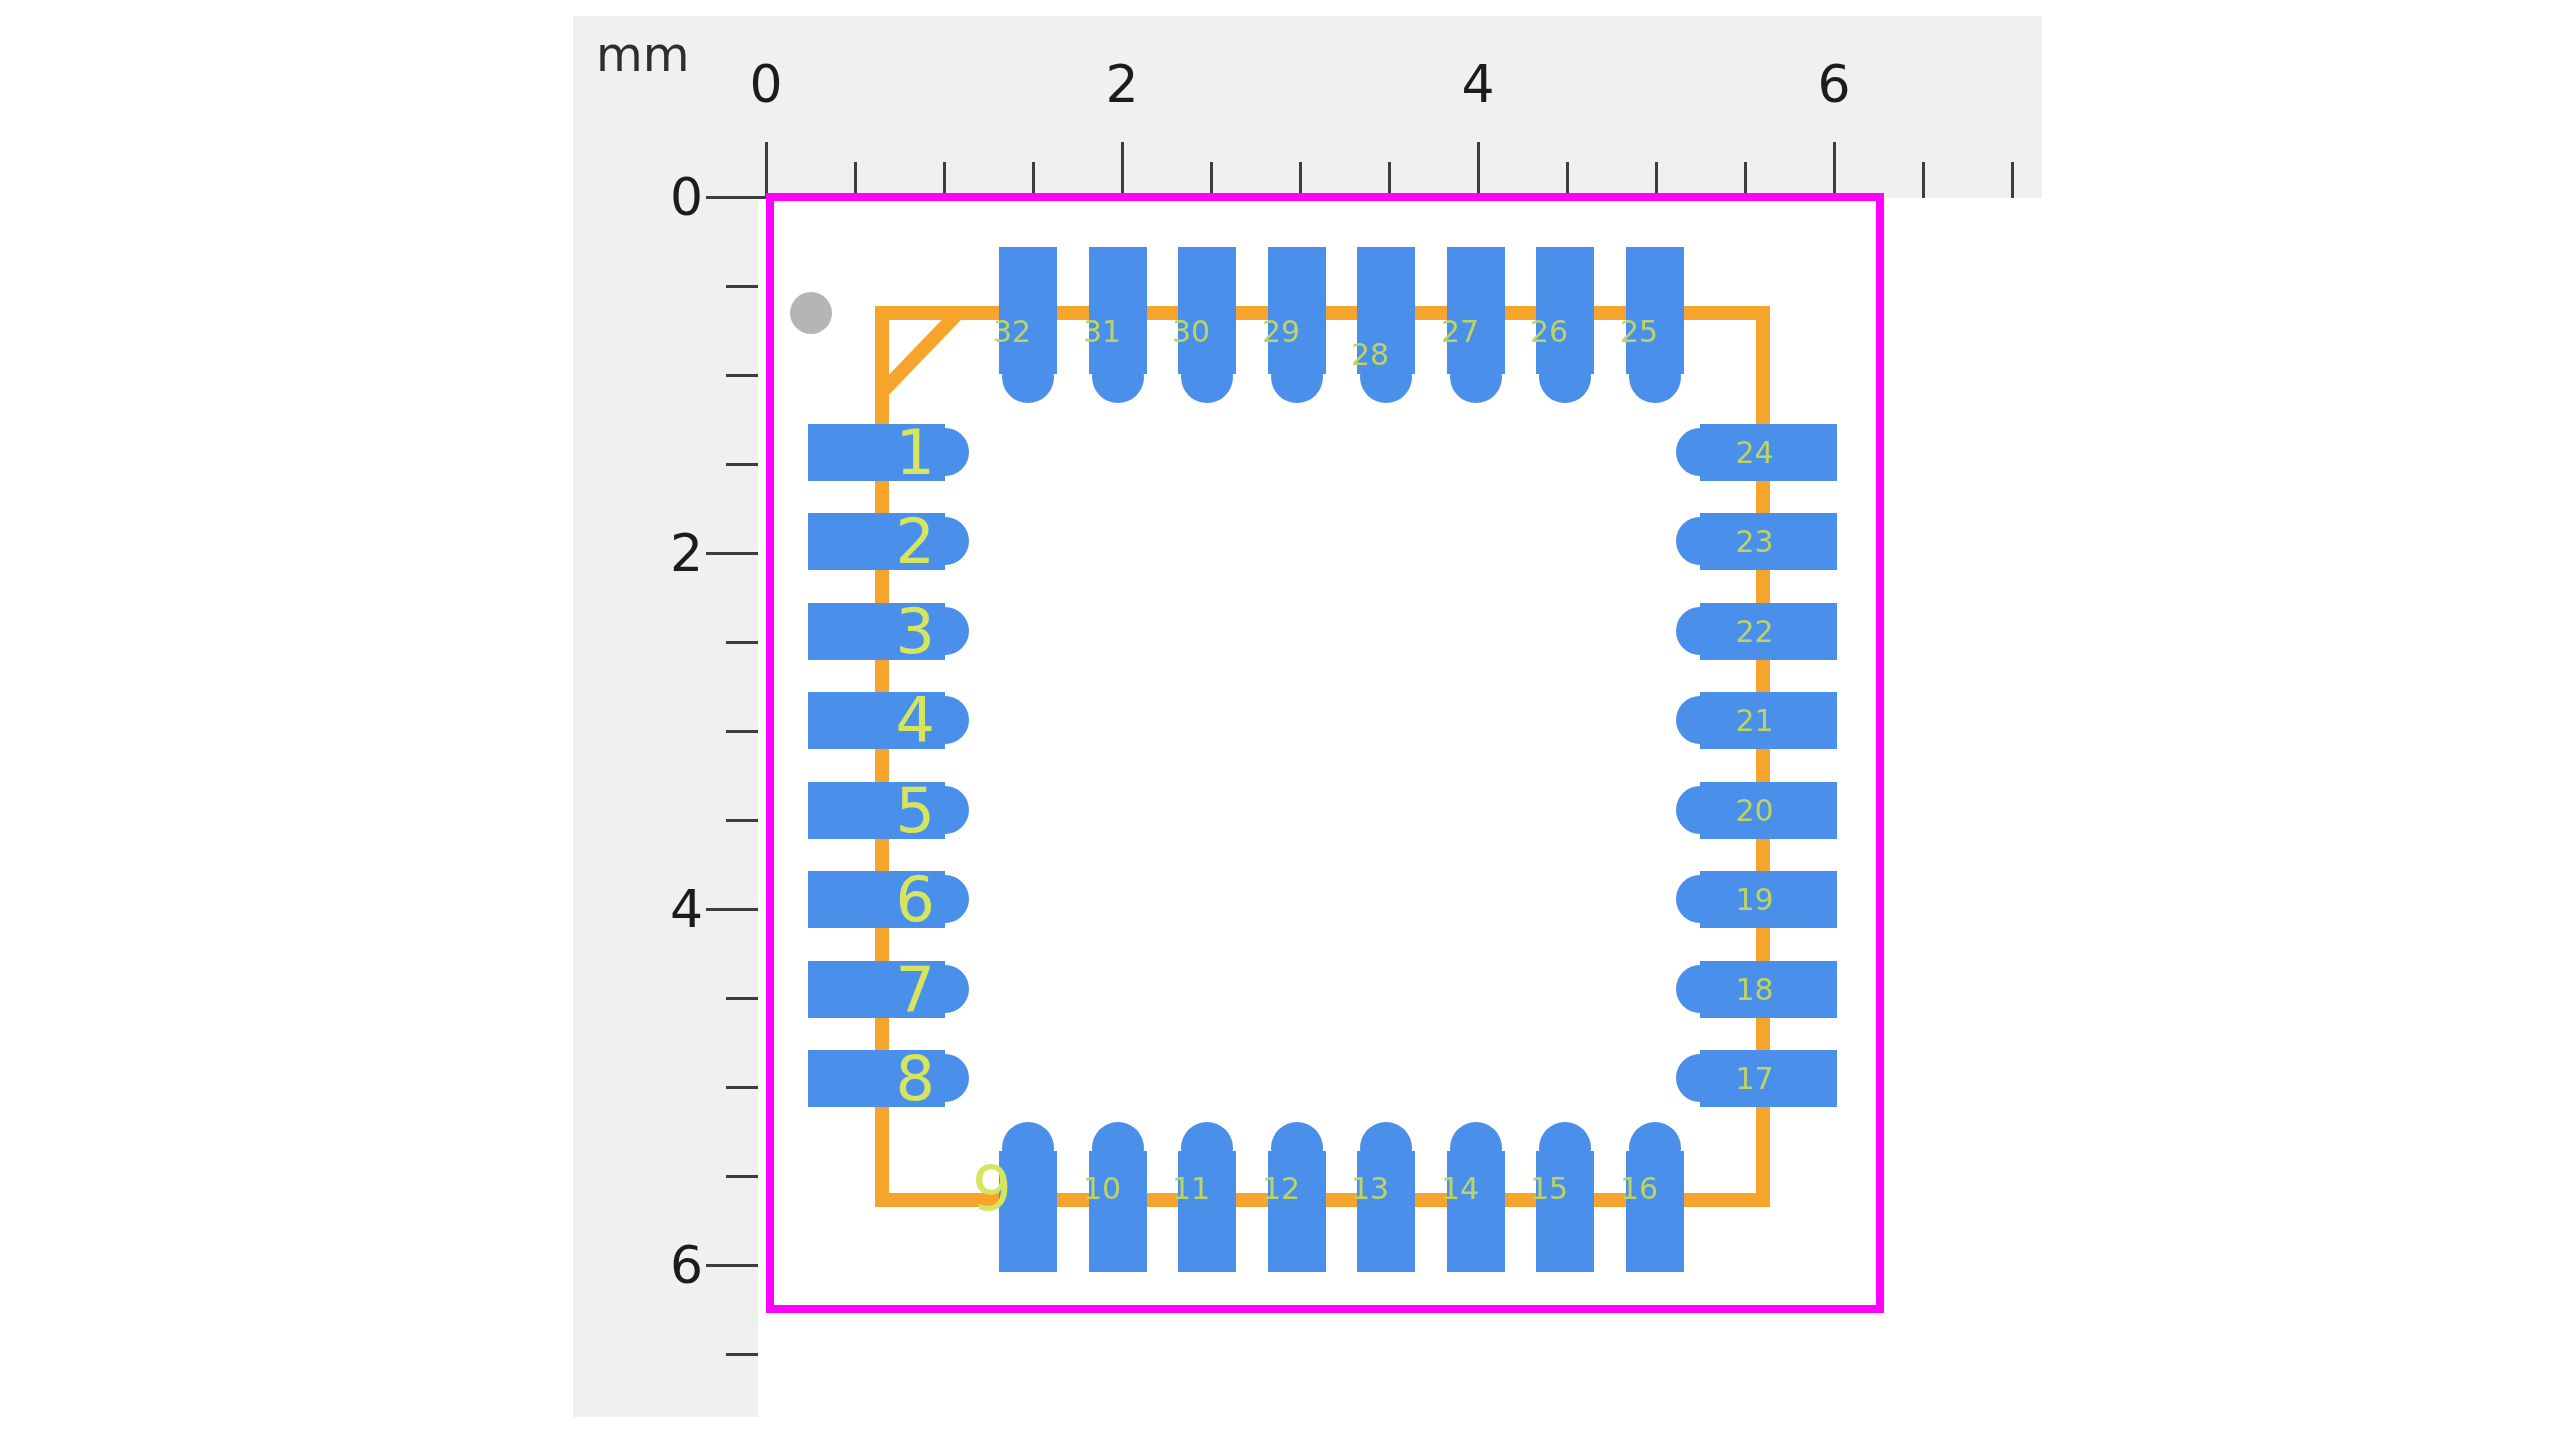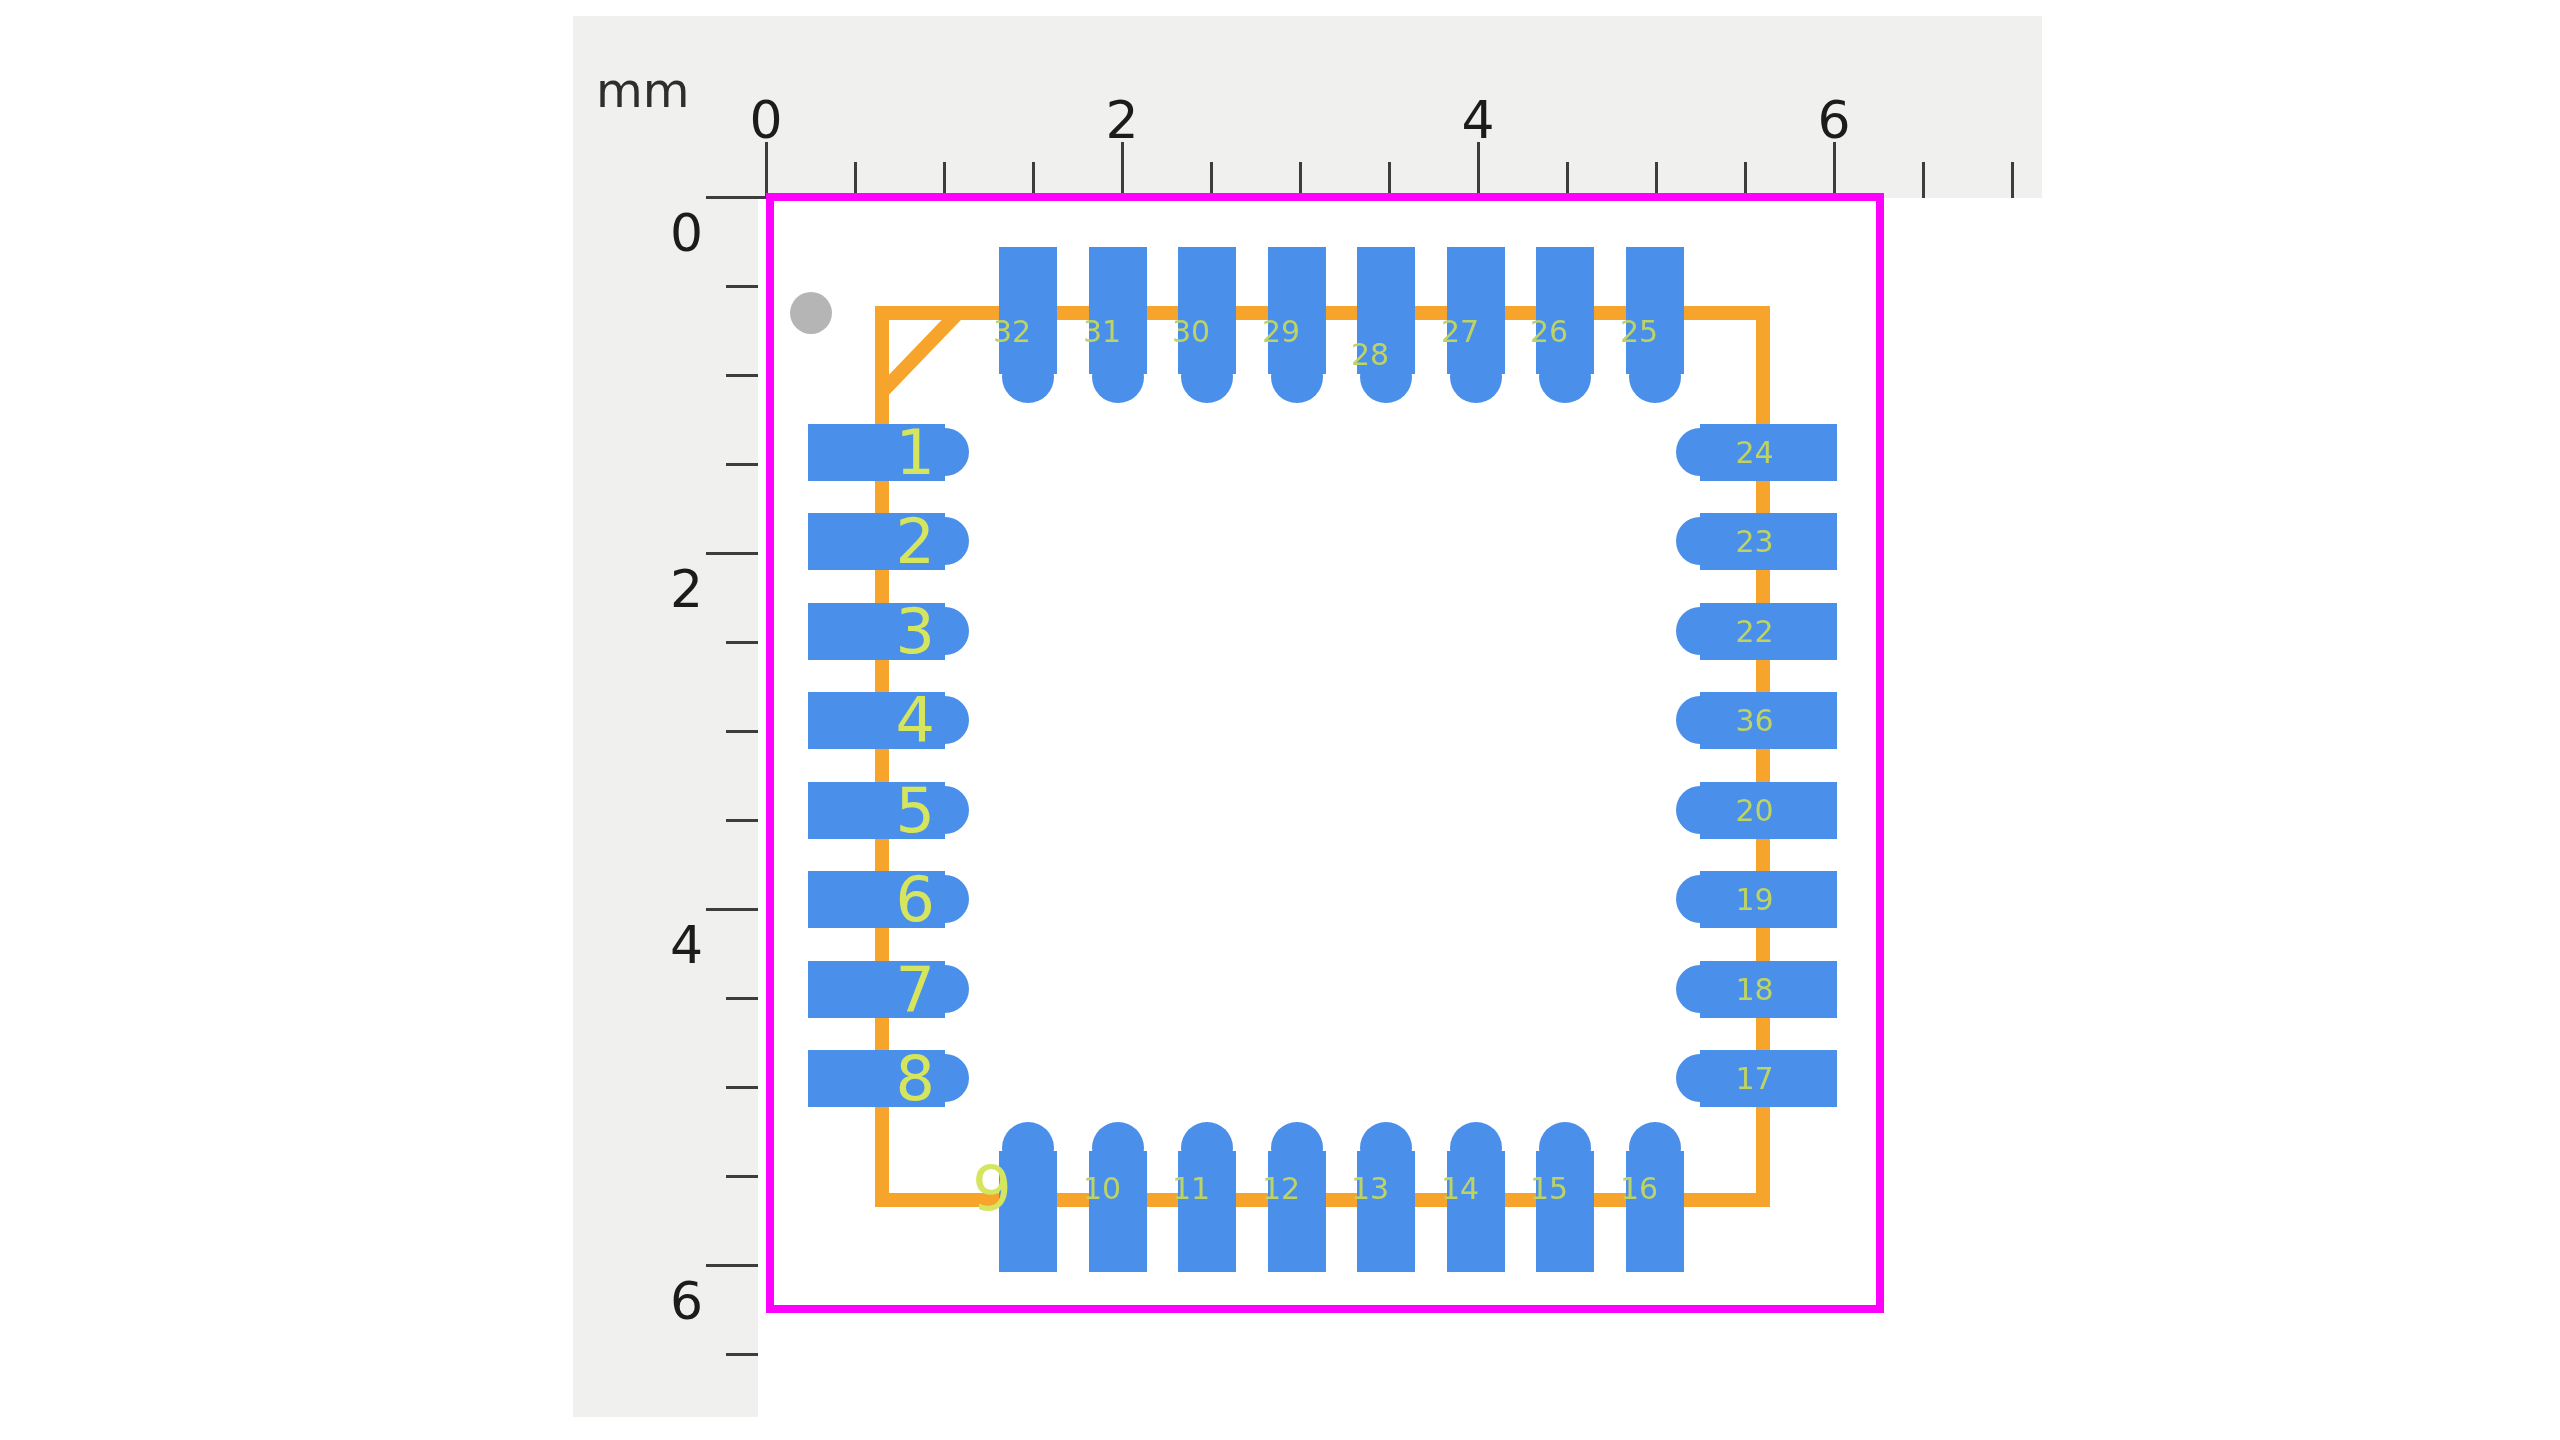--- a/index.html
+++ b/index.html
@@ -6,21 +6,21 @@
             font-family:"DejaVu Sans", sans-serif;}
   .abs{position:absolute;}
   #stage{position:absolute;left:0;top:0;width:2560px;height:1440px;}
 
   
   .strip{background:var(--panel);}
   #strip-top{left:573px;top:16px;width:1469px;height:182px;}
   #strip-left{left:573px;top:16px;width:185px;height:1401px;}
 
   
-  .ruler-label{color:var(--label);font-size:52px;line-height:52px;margin-top:36px;}
+  .ruler-label{color:var(--label);font-size:52px;line-height:52px;}
   #unit-label{left:596px;top:28px;font-size:48px;color:#2e2e2e;}
 
   .tickV{width:3px;background:var(--tick);}   
   .tickH{height:3px;background:var(--tick);}  
 
   
   #courtyard{left:766px;top:193px;width:1118px;height:1120px;box-sizing:border-box;
              border:8px solid var(--magenta);}
 
   
@@ -155,21 +155,21 @@
         <div class="pad-num" style="position: absolute; left: 10px; top: 14px; width: 137px;">23</div>
       </div>
       <div class="pad" style="position: absolute; left: 1676px; top: 603px; width: 161px; height: 57px;">
         <div class="shape" style="position: absolute; left: 24px; top: 0px; width: 137px; height: 57px;"></div>
         <div class="shape cap" style="position: absolute; left: 0px; top: 4px; width: 48px; height: 48px;"></div>
         <div class="pad-num" style="position: absolute; left: 10px; top: 14px; width: 137px;">22</div>
       </div>
       <div class="pad" style="position: absolute; left: 1676px; top: 692px; width: 161px; height: 57px;">
         <div class="shape" style="position: absolute; left: 24px; top: 0px; width: 137px; height: 57px;"></div>
         <div class="shape cap" style="position: absolute; left: 0px; top: 4px; width: 48px; height: 48px;"></div>
-        <div class="pad-num" style="position: absolute; left: 10px; top: 14px; width: 137px;">36</div>
+        <div class="pad-num" style="position: absolute; left: 10px; top: 14px; width: 137px;">21</div>
       </div>
       <div class="pad" style="position: absolute; left: 1676px; top: 782px; width: 161px; height: 57px;">
         <div class="shape" style="position: absolute; left: 24px; top: 0px; width: 137px; height: 57px;"></div>
         <div class="shape cap" style="position: absolute; left: 0px; top: 4px; width: 48px; height: 48px;"></div>
         <div class="pad-num" style="position: absolute; left: 10px; top: 14px; width: 137px;">20</div>
       </div>
       <div class="pad" style="position: absolute; left: 1676px; top: 871px; width: 161px; height: 68px;">
         <div class="shape" style="position: absolute; left: 24px; top: 0px; width: 137px; height: 57px;"></div>
         <div class="shape cap" style="position: absolute; left: 0px; top: 4px; width: 48px; height: 48px;"></div>
         <div class="pad-num" style="position: absolute; left: 10px; top: 14px; width: 137px;">19</div>

